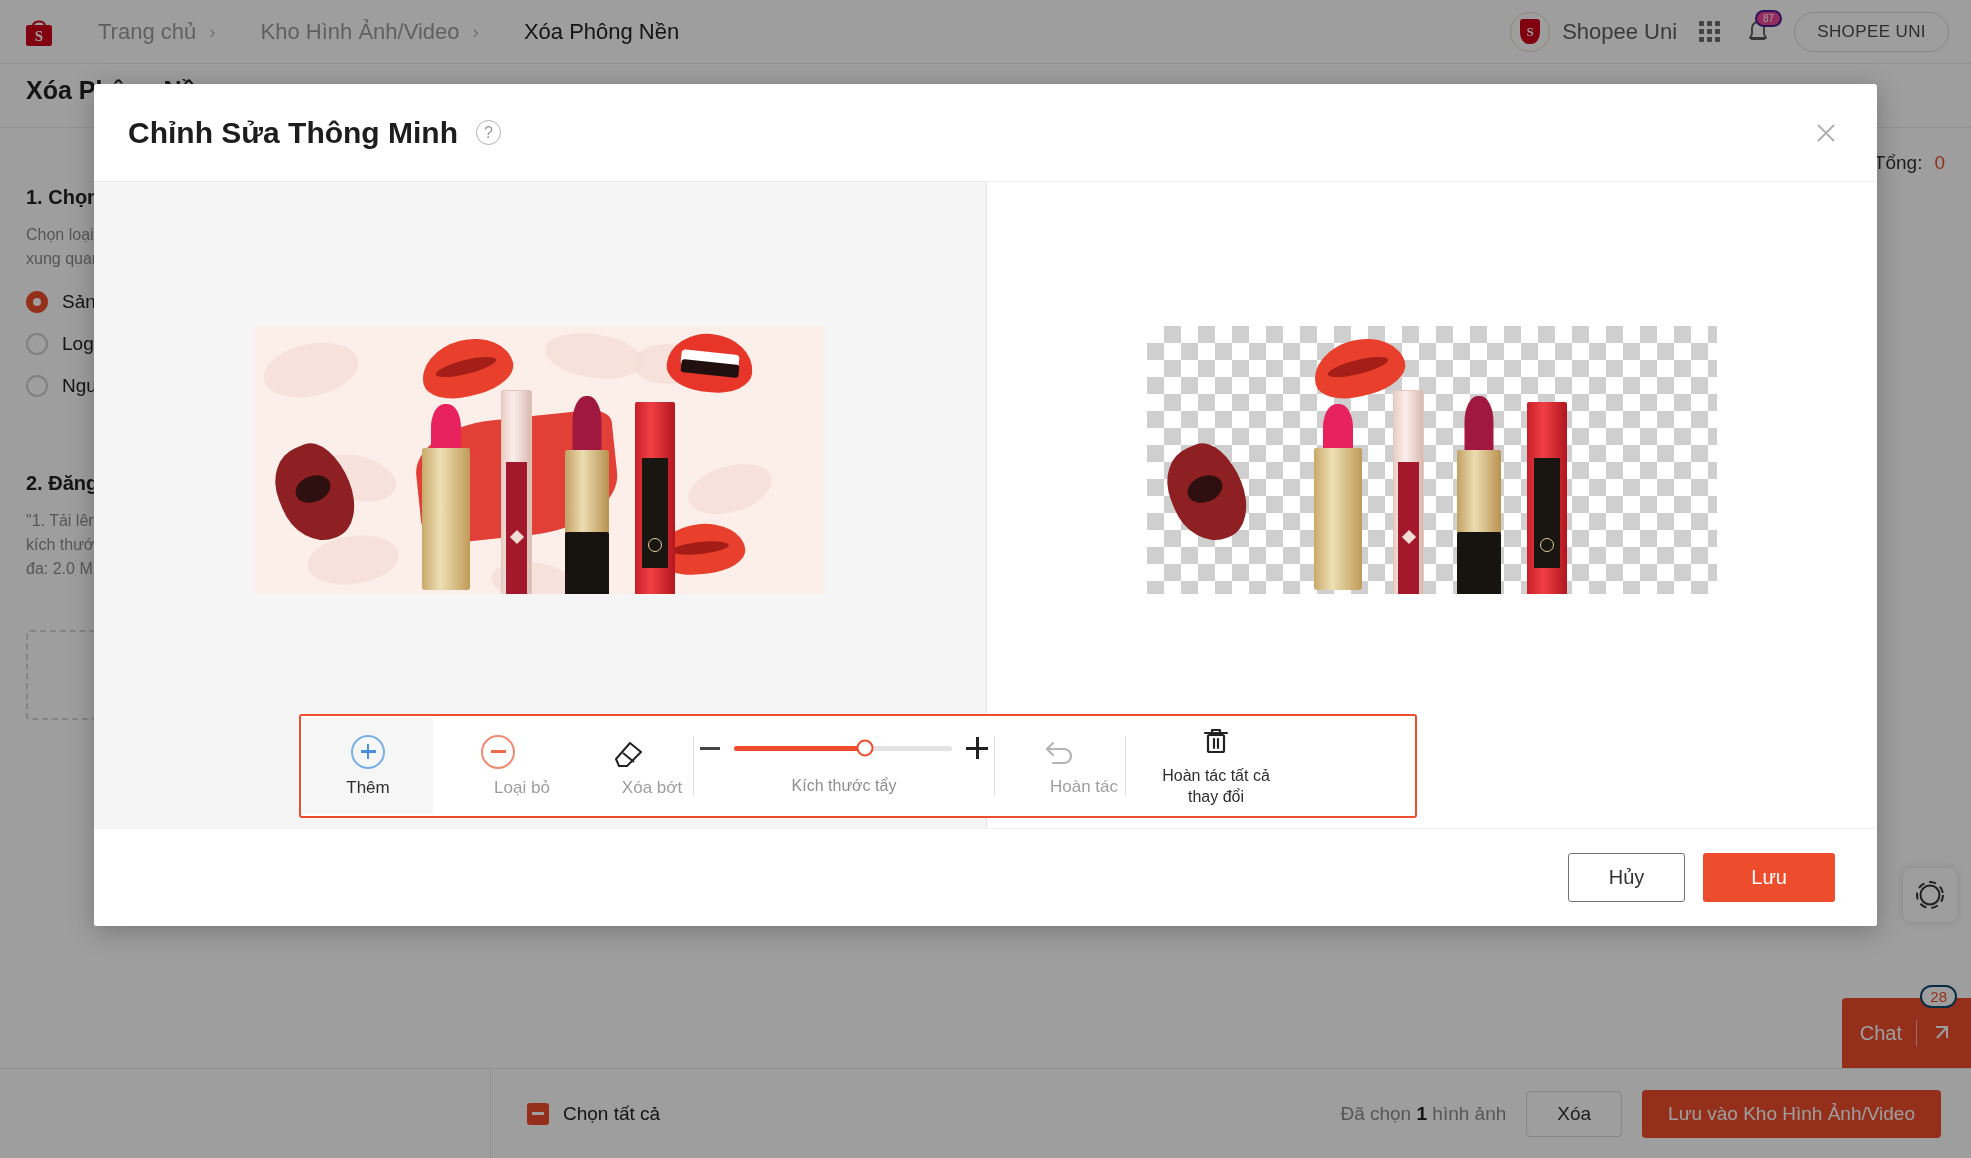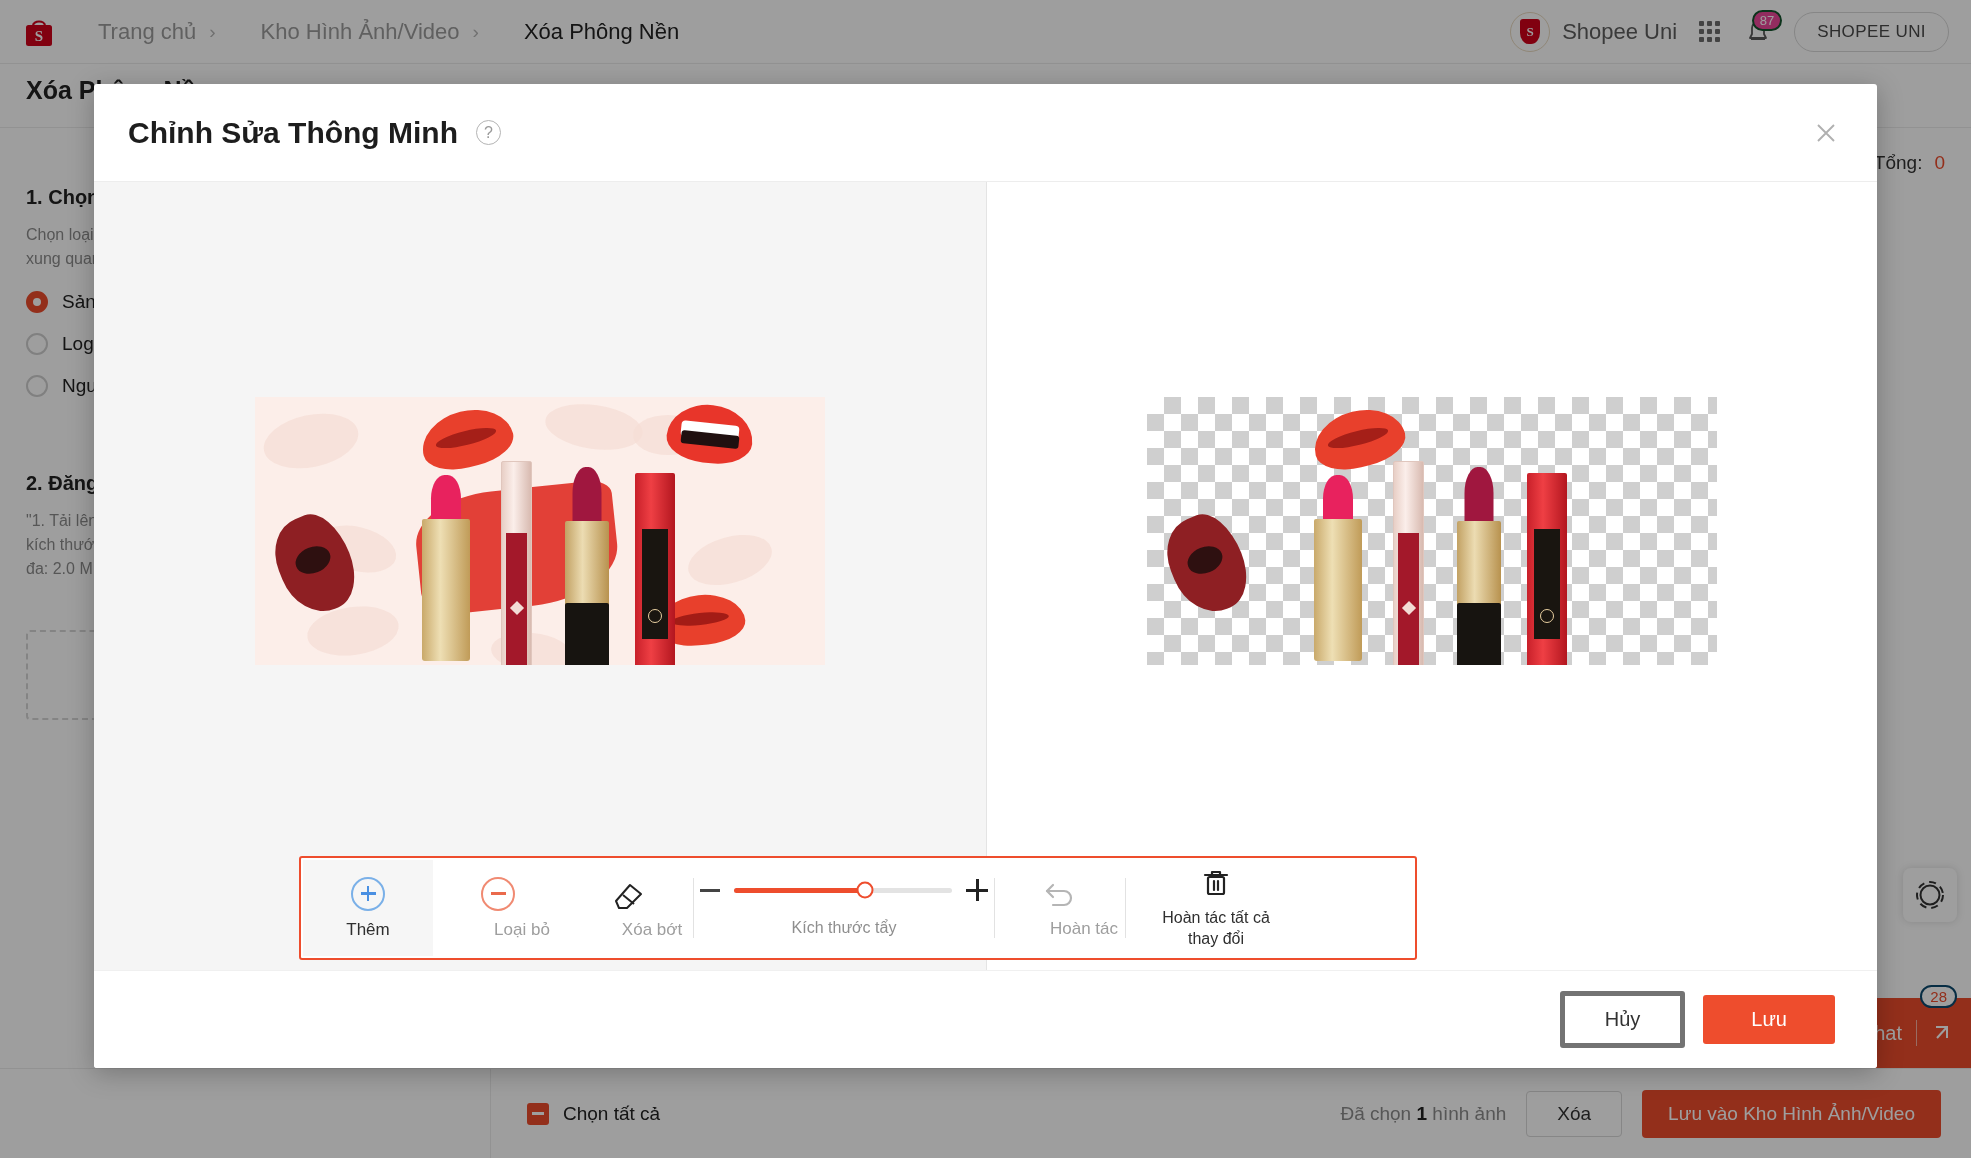--- a/index.html
+++ b/index.html
@@ -40,22 +40,22 @@
     display: flex; align-items: center; justify-content: center;
     color: #fff; font-size: 13px; font-weight: bold; font-family: "Liberation Serif", serif;
   }
   .uni-text { font-size: 22px; color: #5e5e5e; }
   .grid-icon { display: grid; grid-template-columns: repeat(3, 5px); gap: 3px; }
   .grid-icon i { width: 5px; height: 5px; background: #6d6d6d; display: block; border-radius: 1px; }
   .bell-wrap { position: relative; width: 30px; height: 34px; }
   .bell-badge {
     position: absolute; top: -5px; right: -10px;
     background: #ec4899; color: #fff; border-radius: 11px;
-    font-size: 13px; padding: 1px 6px; min-width: 26px; text-align: center;
-    border: 2px solid #14532d; font-weight: 500;
+    font-size: 10px; padding: 1px 6px; min-width: 26px; text-align: center;
+    border: 2px solid #4c1d95; font-weight: 500;
   }
   .uni-pill {
     border: 1px solid #d8d8d8; border-radius: 22px; padding: 9px 22px;
     font-size: 17px; color: #4a4a4a; letter-spacing: .4px;
   }
 
   
   .page-title {
     position: absolute; top: 76px; left: 26px;
     font-size: 25px; font-weight: bold; color: #222;
@@ -130,21 +130,21 @@
     position: absolute; top: -13px; right: 14px;
     background: #ffffff; color: #ee4d2d; border: 2px solid #0c4a6e;
     border-radius: 14px; font-size: 15px; padding: 1px 8px; font-weight: 500;
   }
 
   
   .scrim { position: absolute; inset: 0; background: rgba(0,0,0,.38); }
 
   
   .modal {
-    position: absolute; left: 94px; top: 84px; width: 1783px; height: 984px;
+    position: absolute; left: 94px; top: 84px; width: 1783px; height: 842px;
     background: #ffffff; border-radius: 3px; box-shadow: 0 5px 26px rgba(0,0,0,.25);
     display: flex; flex-direction: column; overflow: hidden;
   }
   .modal-head {
     height: 98px; display: flex; align-items: center;
     padding: 0 34px; border-bottom: 1px solid #ededed; flex: 0 0 auto;
   }
   .modal-title { font-size: 30px; font-weight: bold; color: #1d1d1d; }
   .help-icon {
     width: 25px; height: 25px; border-radius: 50%; border: 1.6px solid #b4b4b4;
@@ -235,21 +235,21 @@
 
   .tool-wide { width: 180px; }
   .tool-wide .tool-label { text-align: center; line-height: 1.3; font-size: 16px; }
 
   .modal-foot {
     height: 98px; flex: 0 0 auto; display: flex; align-items: center;
     justify-content: flex-end; gap: 18px; padding: 0 42px; background: #fff;
     border-top: 1px solid #f0f0f0;
   }
   .btn-ghost {
-    border: 5px solid #737373; background: #fff; color: #333; font-size: 20px;
+    border: 1px solid #737373; background: #fff; color: #333; font-size: 20px;
     padding: 12px 40px; border-radius: 3px; cursor: pointer; font-family: inherit;
   }
   .btn-save {
     background: #ee4d2d; color: #fff; border: none; font-size: 20px;
     padding: 13px 48px; border-radius: 3px; cursor: pointer; font-family: inherit;
   }
 </style>
 </head>
 <body>
 

